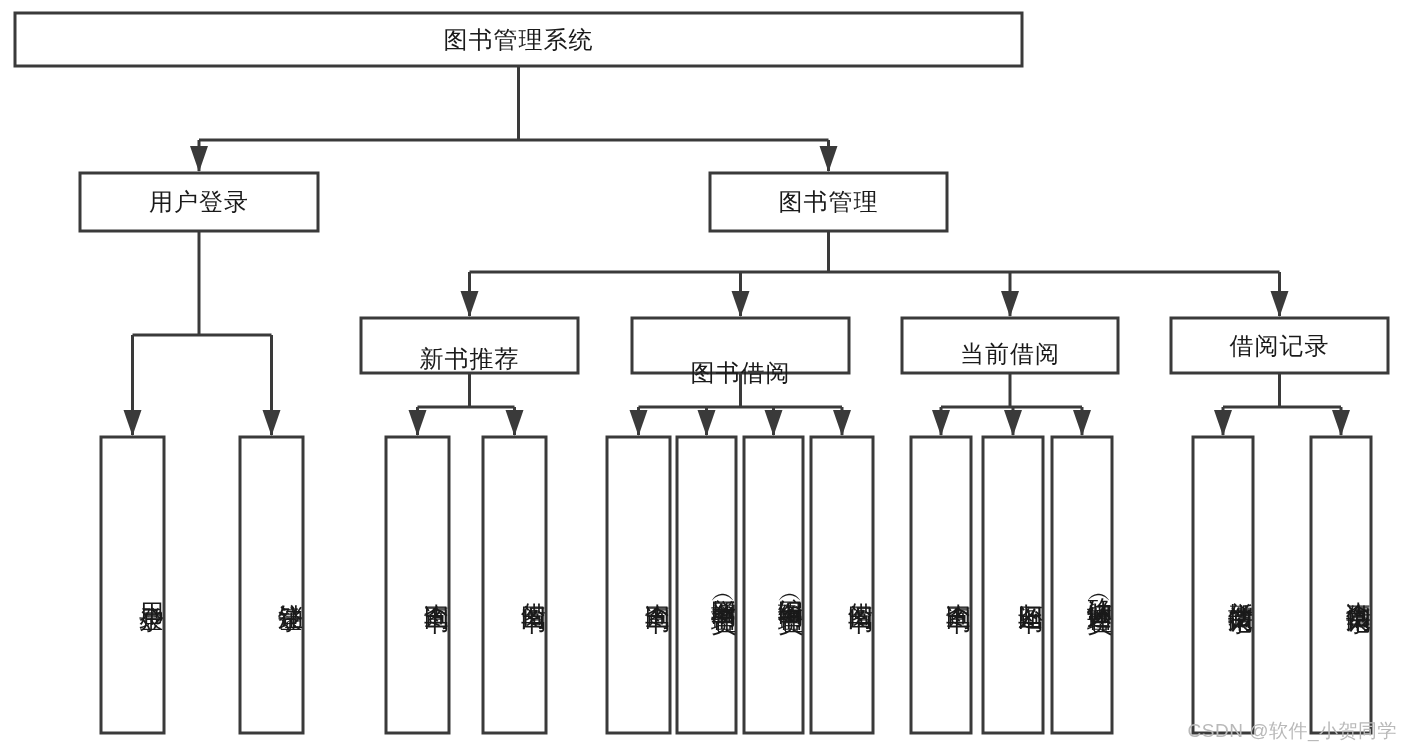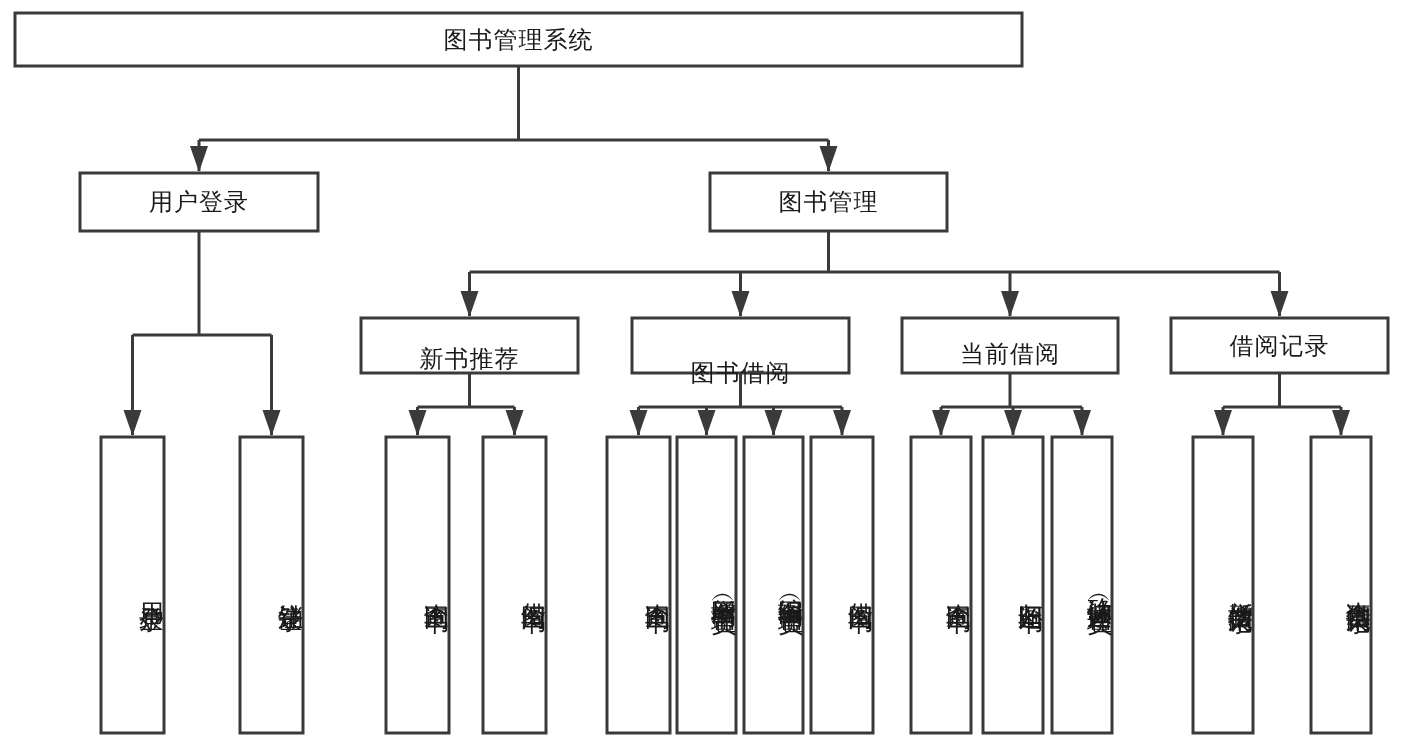--- a/index.html
+++ b/index.html
@@ -173,14 +173,15 @@
       <div class="node-label-v" style="left: 677px; top: 447px; width: 59px; height: 280px;">新增图书（管理员）</div>
       <div class="node-label-v" style="left: 744px; top: 447px; width: 59px; height: 280px;">编辑图书（管理员）</div>
       <div class="node-label-v" style="left: 811px; top: 447px; width: 62px; height: 280px;">借阅图书</div>
       <div class="node-label-v" style="left: 911px; top: 447px; width: 60px; height: 280px;">查询图书</div>
       <div class="node-label-v" style="left: 983px; top: 447px; width: 60px; height: 280px;">归还图书</div>
       <div class="node-label-v" style="left: 1052px; top: 447px; width: 60px; height: 280px;">确认归还（管理员）</div>
       <div class="node-label-v" style="left: 1193px; top: 447px; width: 60px; height: 280px;">新增借阅记录</div>
       <div class="node-label-v" style="left: 1311px; top: 447px; width: 60px; height: 280px;">查询借阅记录</div>
     </div>
 
+  <div class="watermark">CSDN @软件_小贺同学</div>
 
 </div>
 
 </body></html>

